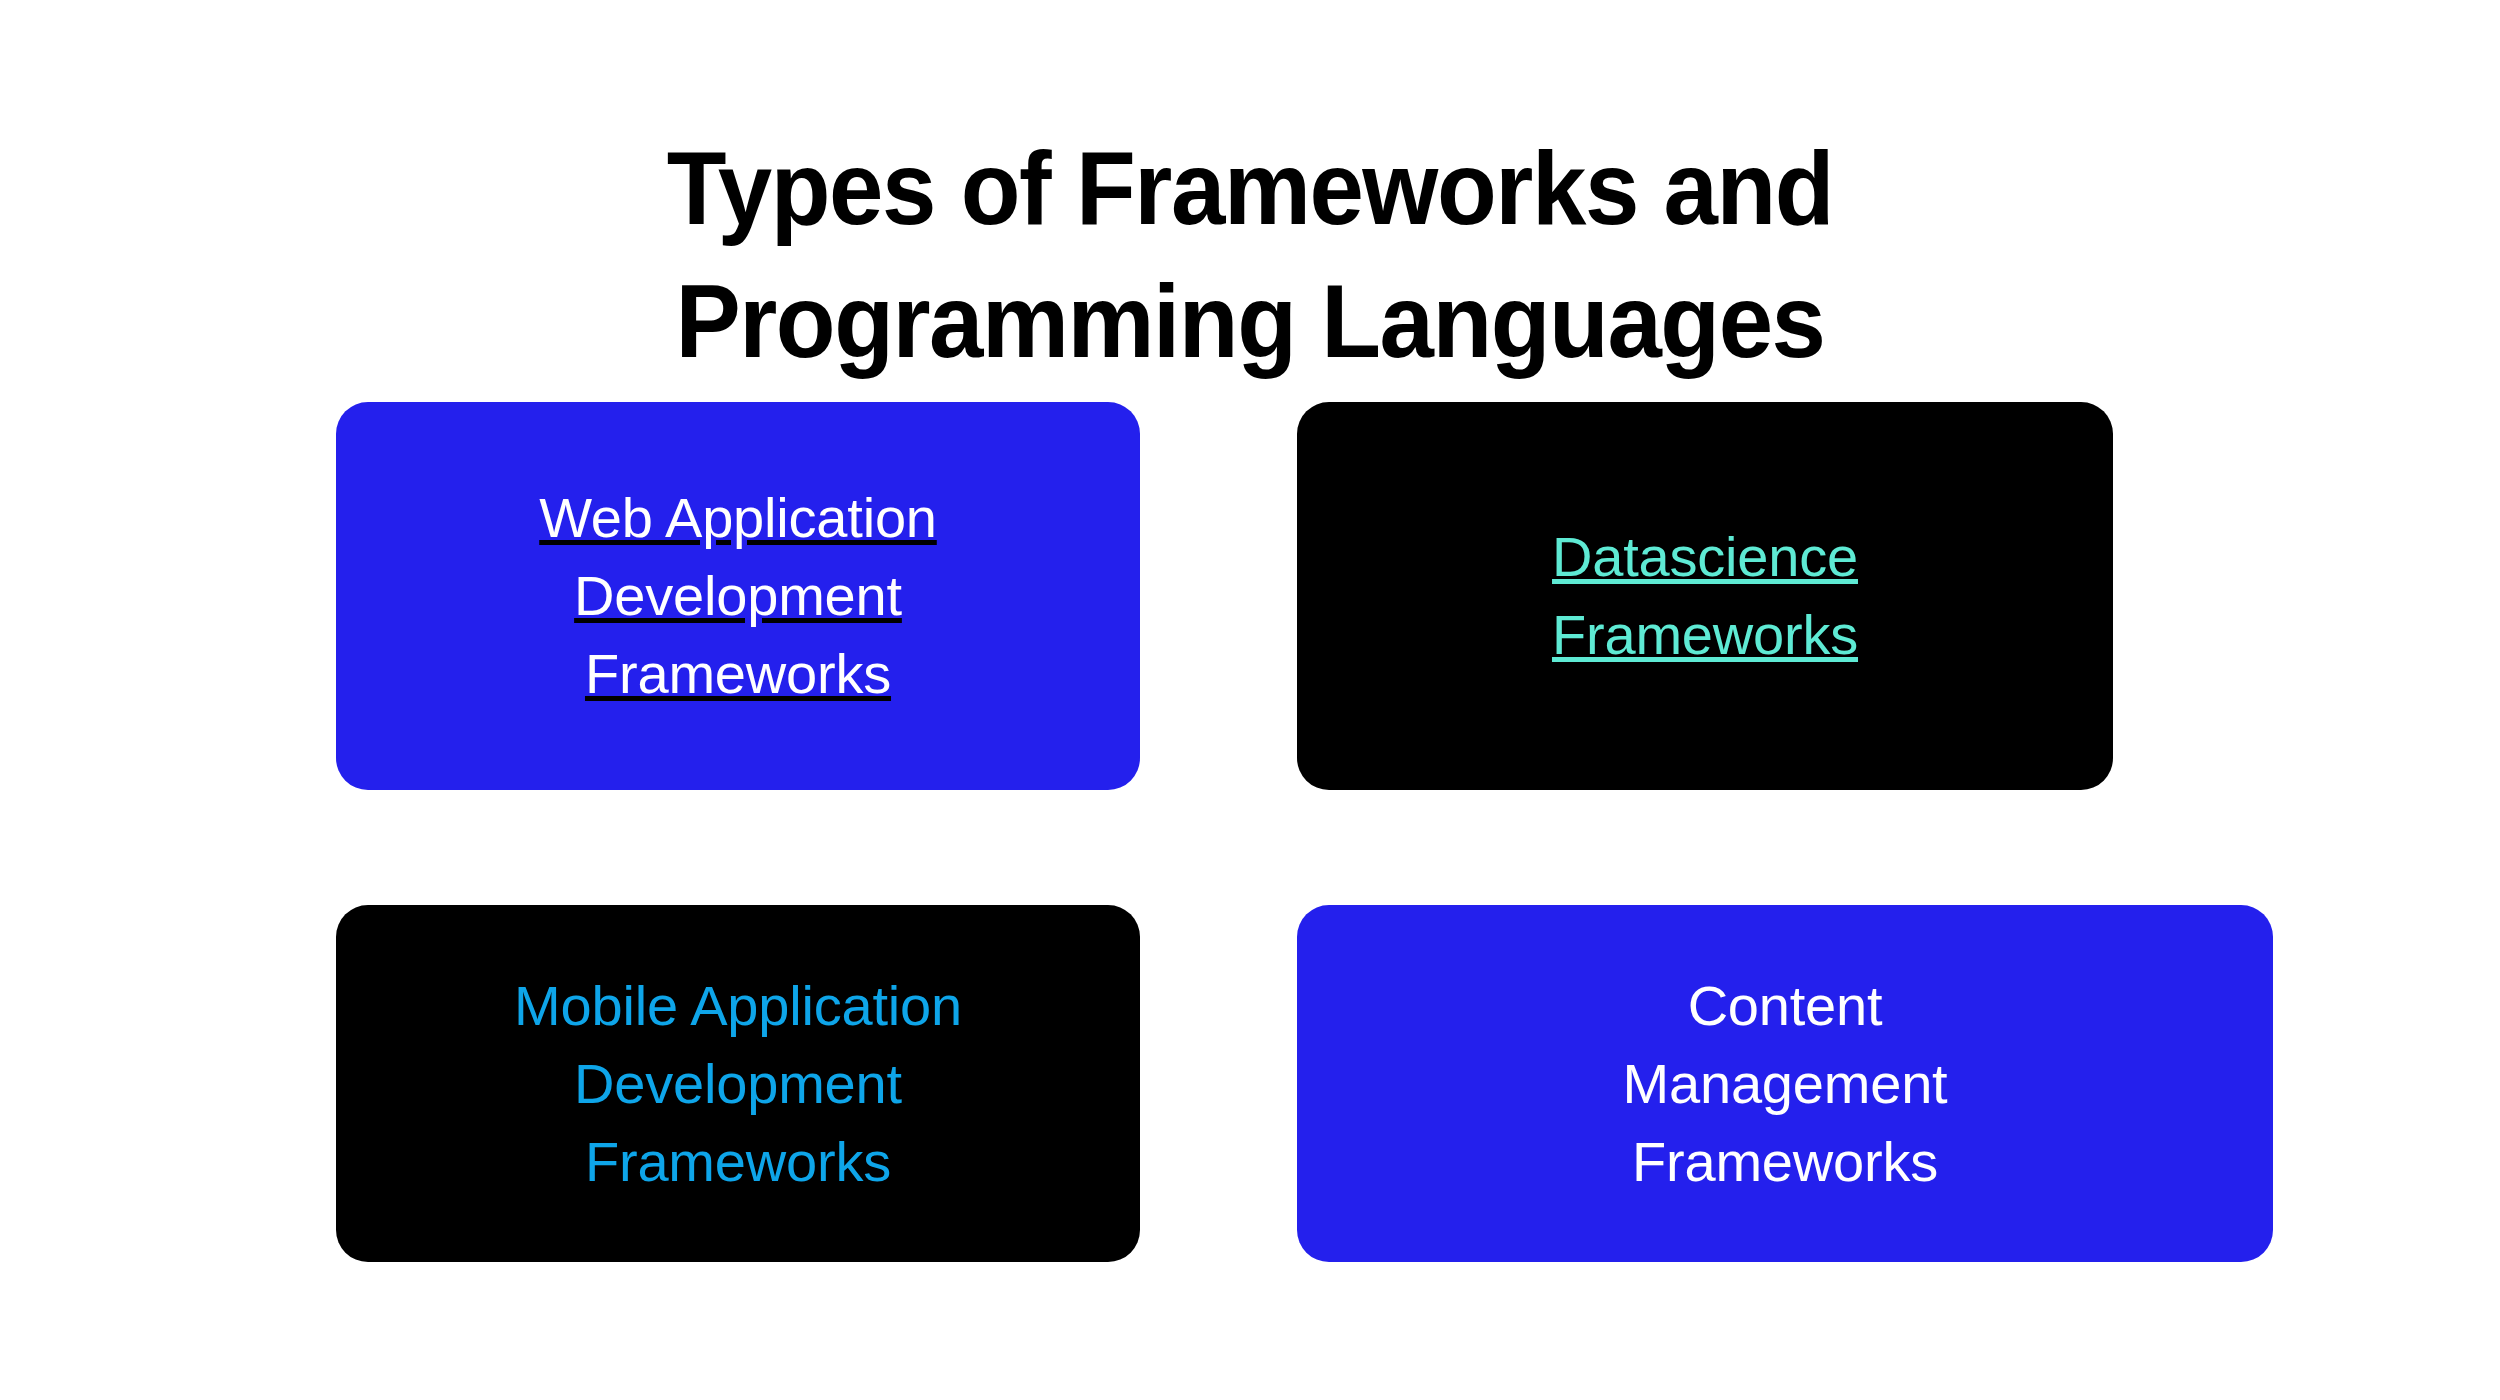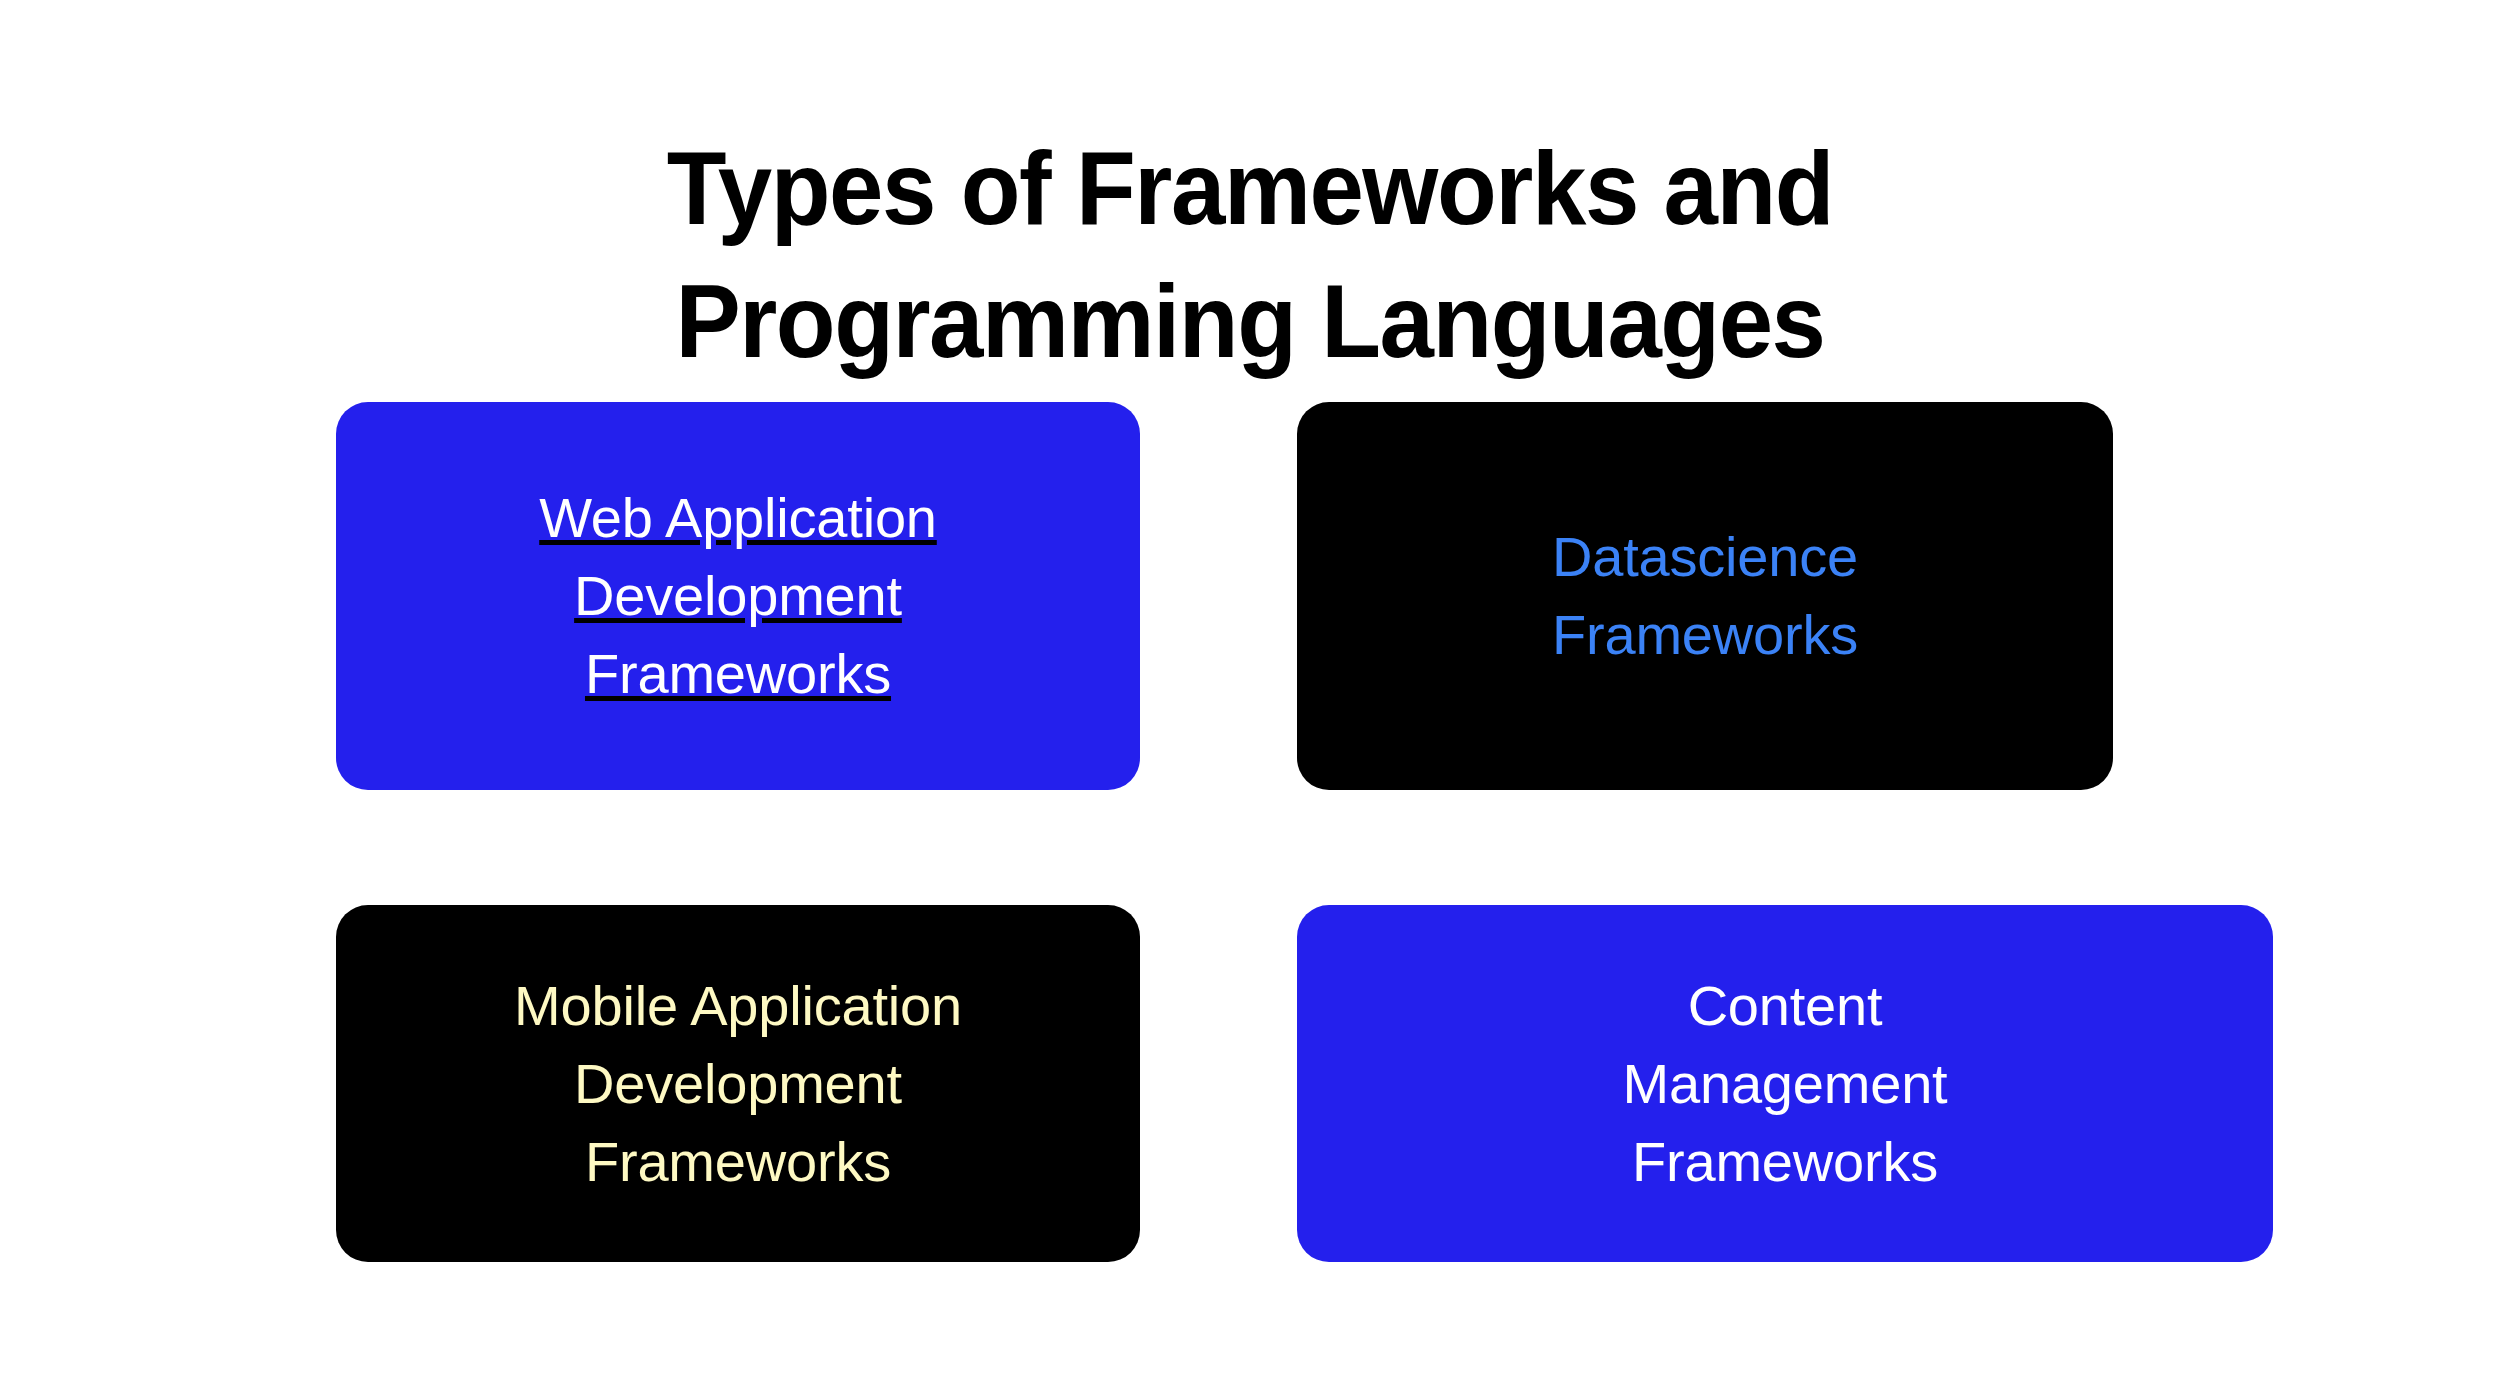--- a/index.html
+++ b/index.html
@@ -84,26 +84,26 @@
 
   <div class="card-grid">
 
     <div class="card card-0" style="background: rgb(36, 32, 237); text-decoration: underline;">
       <span class="card-label" style="color: rgb(255, 255, 255);">Web Application
 Development
 Frameworks</span>
     </div>
 
     <div class="card card-1" style="background: rgb(0, 0, 0);">
-      <span class="card-label" style="color: #3b82f6;">Datascience
+      <span class="card-label" style="color: #5eead4; text-decoration: underline;">Datascience
 Frameworks</span>
     </div>
 
     <div class="card card-2" style="background: rgb(0, 0, 0);">
-      <span class="card-label" style="color: #fef9c3;">Mobile Application
+      <span class="card-label" style="color: #0ea5e9;">Mobile Application
 Development
 Frameworks</span>
     </div>
 
     <div class="card card-3" style="background: rgb(36, 32, 237);">
       <span class="card-label" style="color: rgb(255, 255, 255);">Content
 Management
 Frameworks</span>
     </div>
 

